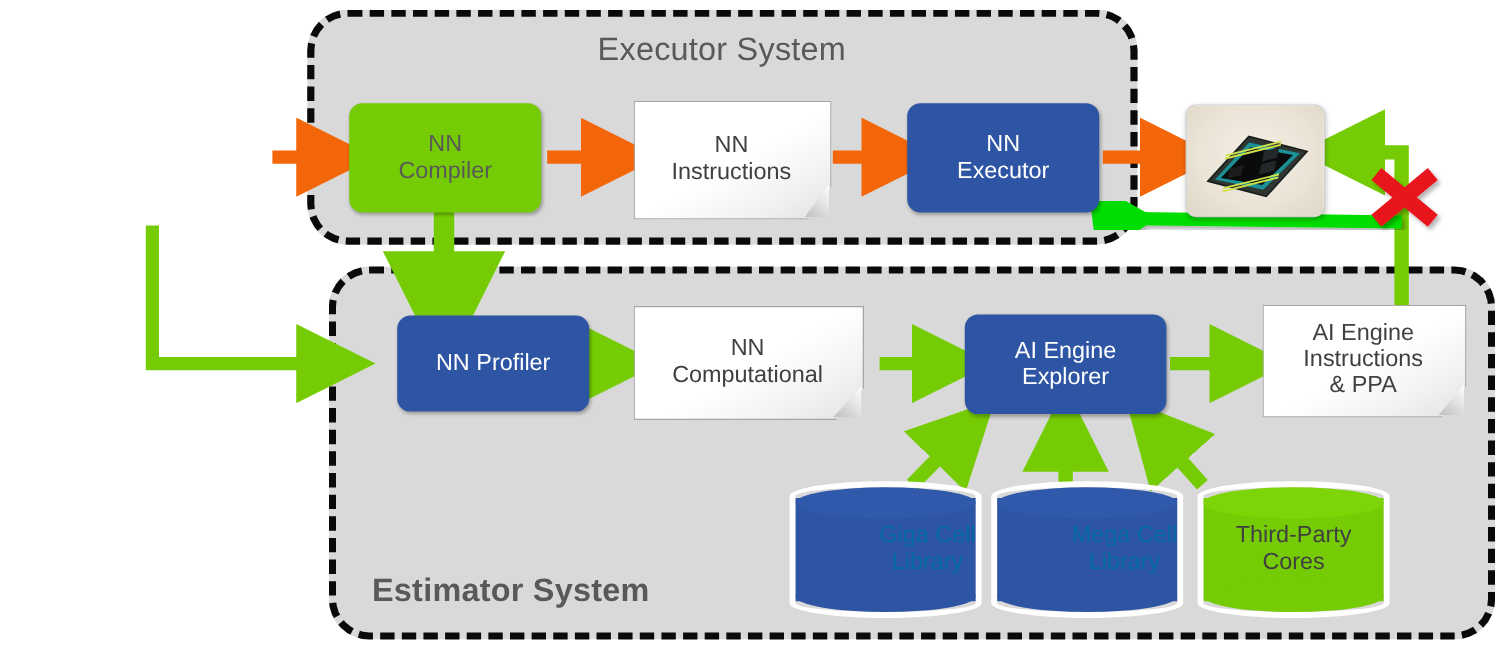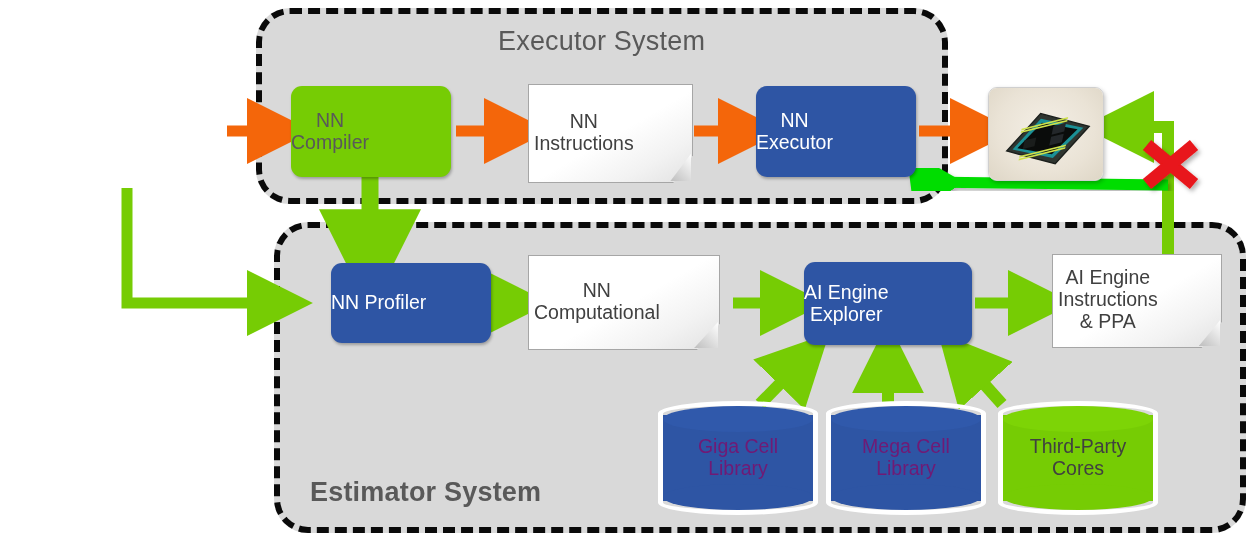--- a/index.html
+++ b/index.html
@@ -3,21 +3,21 @@
 <meta charset="utf-8">
 <style>
   html,body{margin:0;padding:0;background:#ffffff;}
   body{font-family:"Liberation Sans","DejaVu Sans",sans-serif;}
   #stage{position:relative;width:1256px;height:540px;overflow:hidden;background:#fff;padding-left:35px;}
   #svg-layer{position:absolute;left:0;top:0;width:1256px;height:540px;}
 
   .panel{position:absolute;background:#d9d9d9;border:6px dashed #0a0a0a;border-radius:34px;box-sizing:border-box;}
   .panel-title{position:absolute;color:#595959;font-size:27px;white-space:nowrap;letter-spacing:.2px;}
 
-  .node{position:absolute;box-sizing:border-box;display:flex;align-items:center;text-align:center;line-height:1.12;}
+  .node{position:absolute;box-sizing:border-box;display:flex;align-items:center;justify-content:center;text-align:center;line-height:1.12;}
 
   .proc{border-radius:11px;font-size:19.5px;}
   .proc.blue{background:#2e55a4;color:#ffffff;box-shadow:1px 2px 3px rgba(0,0,0,.28);}
   .proc.green{background:#76cc04;color:#595959;box-shadow:1px 2px 3px rgba(0,0,0,.28);}
 
   .doc{font-size:19.5px;color:#404040;}
   .doc .sheet{position:absolute;left:0;top:0;width:100%;height:100%;
       background:linear-gradient(150deg,#ffffff 0%,#ffffff 52%,#f2f2f2 78%,#e2e2e2 100%);
       border:1px solid #a6a6a6;box-shadow:1px 2px 3px rgba(0,0,0,.22);
       clip-path:polygon(0 0,100% 0,100% 72%,88% 100%,0 100%);}
@@ -39,21 +39,21 @@
   .cyl{position:absolute;}
   .cyl .body{position:absolute;left:0;top:9px;width:100%;height:calc(100% - 18px);}
   .cyl .top{position:absolute;left:0;top:0;width:100%;height:26px;border-radius:50%;}
   .cyl .bot{position:absolute;left:0;bottom:0;width:100%;height:26px;border-radius:50%;}
   .cyl .ring{position:absolute;left:-5px;top:-5px;right:-5px;bottom:-5px;border-radius:50% / 11%;
       border:5px solid #ffffff;box-sizing:border-box;pointer-events:none;}
   .cyl .ctext{position:absolute;left:0;top:0;width:100%;height:100%;display:flex;align-items:center;
       justify-content:center;text-align:center;font-size:19.5px;line-height:1.12;z-index:5;}
   .cyl.blue .body,.cyl.blue .top,.cyl.blue .bot{background:#2e55a4;}
   .cyl.blue .top{background:#3059ab;}
-  .cyl.blue .ctext{color:#701a75;}
+  .cyl.blue .ctext{color:#0369a1;justify-content:flex-end;}
   .cyl.green .body,.cyl.green .top,.cyl.green .bot{background:#76cc04;}
   .cyl.green .top{background:#7dd406;}
   .cyl.green .ctext{color:#404040;}
 
   .chip{position:absolute;background:#ffffff;border:1px solid #cfcfcf;border-radius:9px;
       box-shadow:1px 2px 4px rgba(0,0,0,.25);overflow:hidden;}
   .chip .photo{position:absolute;left:0;top:0;width:100%;height:100%;
       background:radial-gradient(ellipse at 50% 45%,#f4efe6 0%,#eae3d6 60%,#ded6c6 100%);}
 </style>
 </head>

